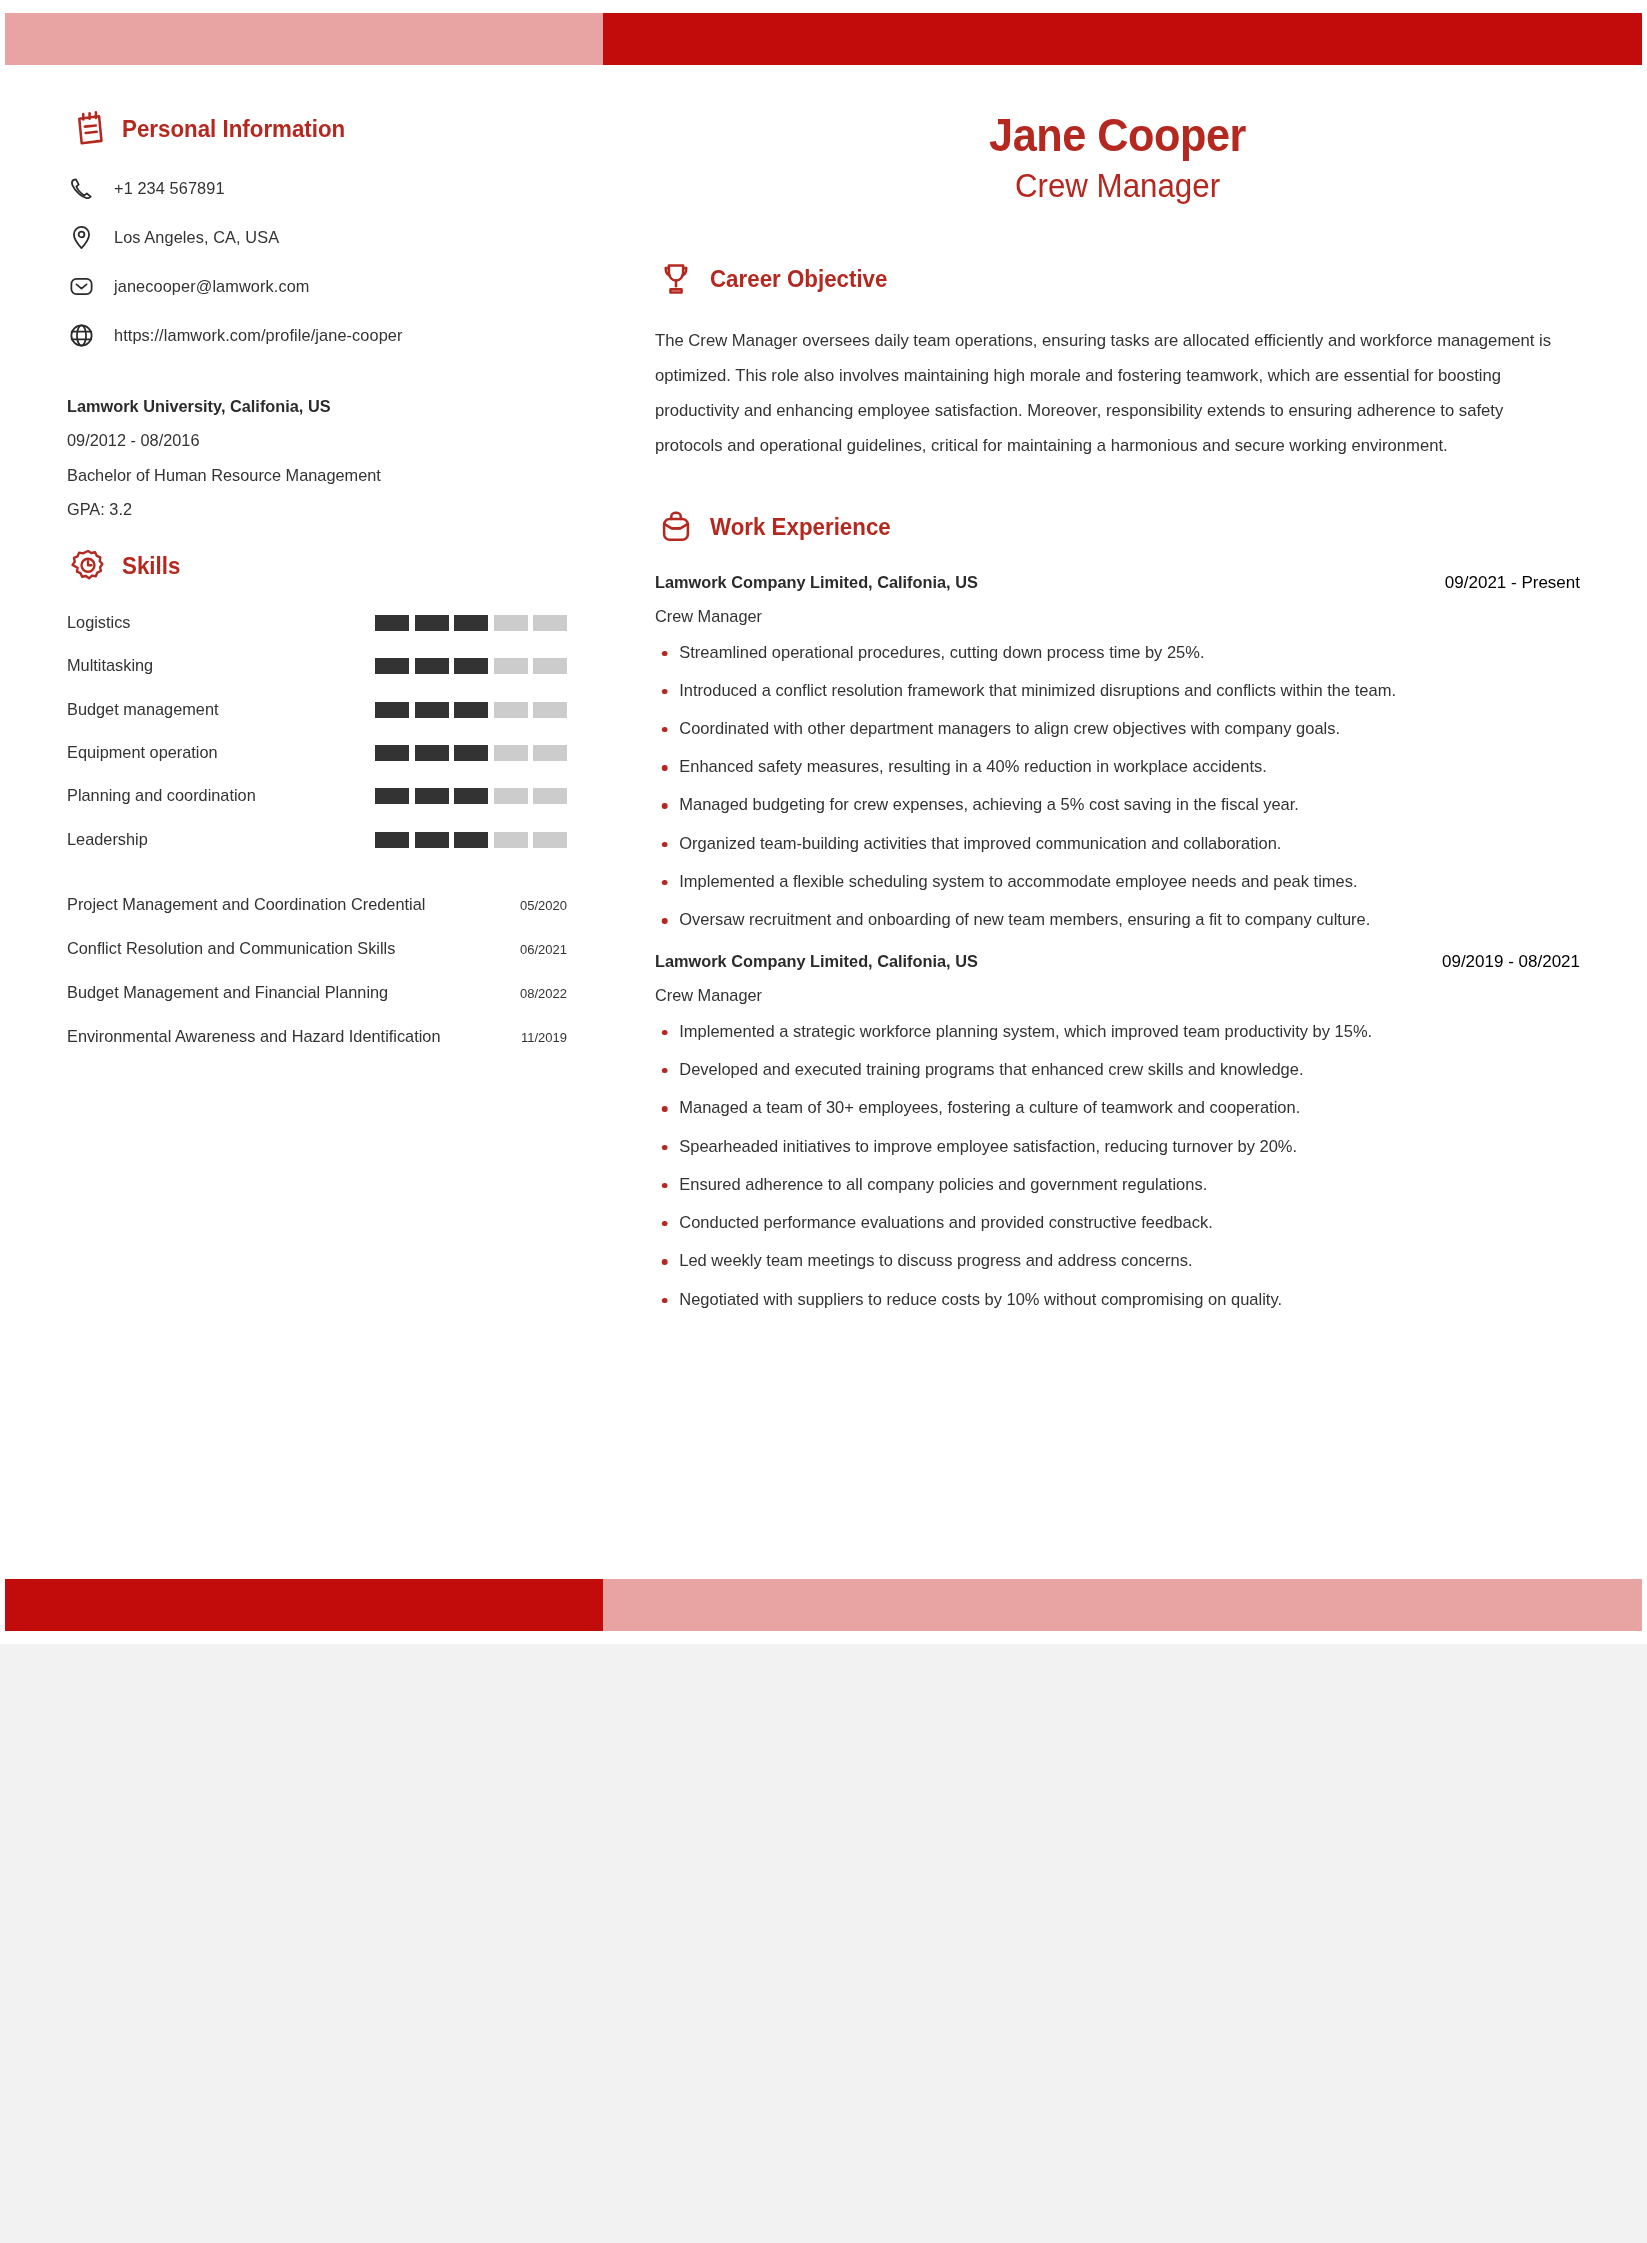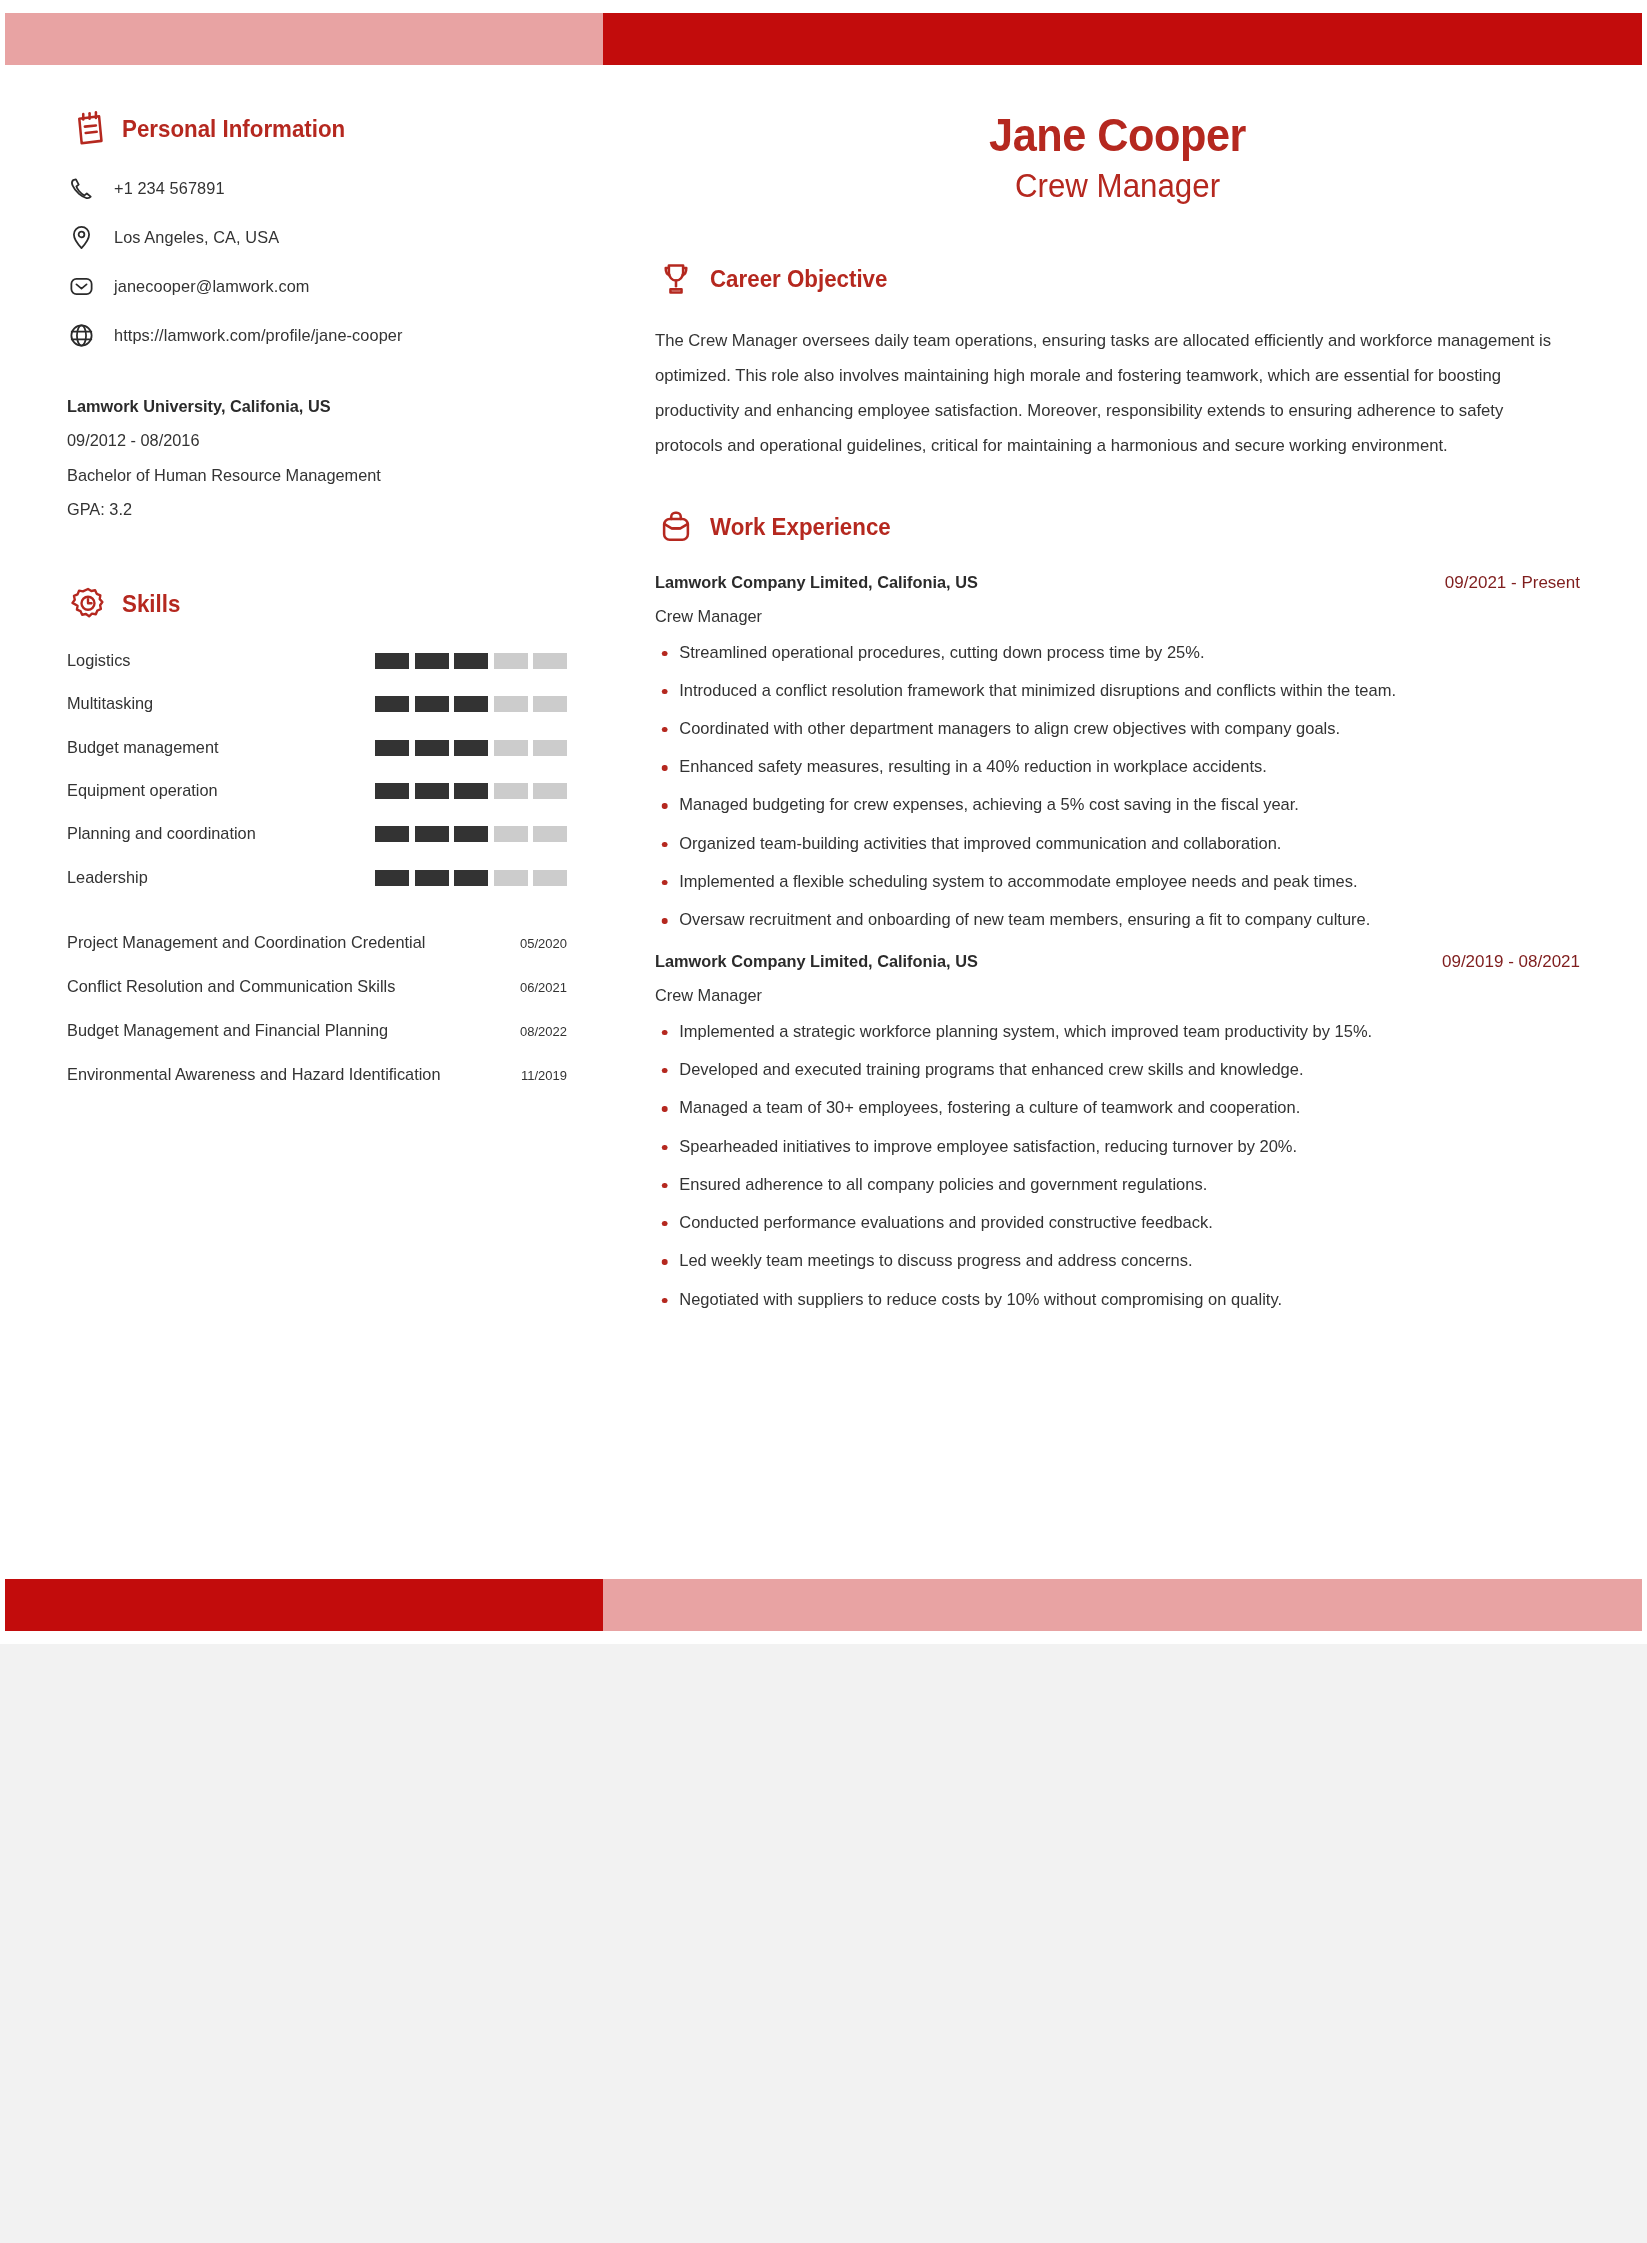--- a/index.html
+++ b/index.html
@@ -120,21 +120,21 @@
   .contact-text {
     font-size: 17px;
     color: #333333;
     letter-spacing: 0.1px;
     transform: scaleX(0.96);
     transform-origin: left center;
     white-space: nowrap;
   }
 
   
-  .edu-block { margin-bottom: 63px; }
+  .edu-block { margin-bottom: 25px; }
   .edu-school {
     font-size: 17px;
     font-weight: bold;
     color: #2b2b2b;
     margin-bottom: 14.4px;
     transform: scaleX(0.96);
     transform-origin: left center;
   }
   .edu-line {
     font-size: 17px;
@@ -208,21 +208,21 @@
   .job-company {
     font-size: 17px;
     font-weight: bold;
     color: #2b2b2b;
     transform: scaleX(0.96);
     transform-origin: left center;
     white-space: nowrap;
   }
   .job-dates {
     font-size: 17px;
-    color: #7f1d1d;
+    color: #000000;
     white-space: nowrap;
   }
   .job-role {
     font-size: 17px;
     color: #333333;
     margin-bottom: 14.4px;
     transform: scaleX(0.96);
     transform-origin: left center;
   }
   .job-bullets { list-style: none; margin-bottom: 20px; }

